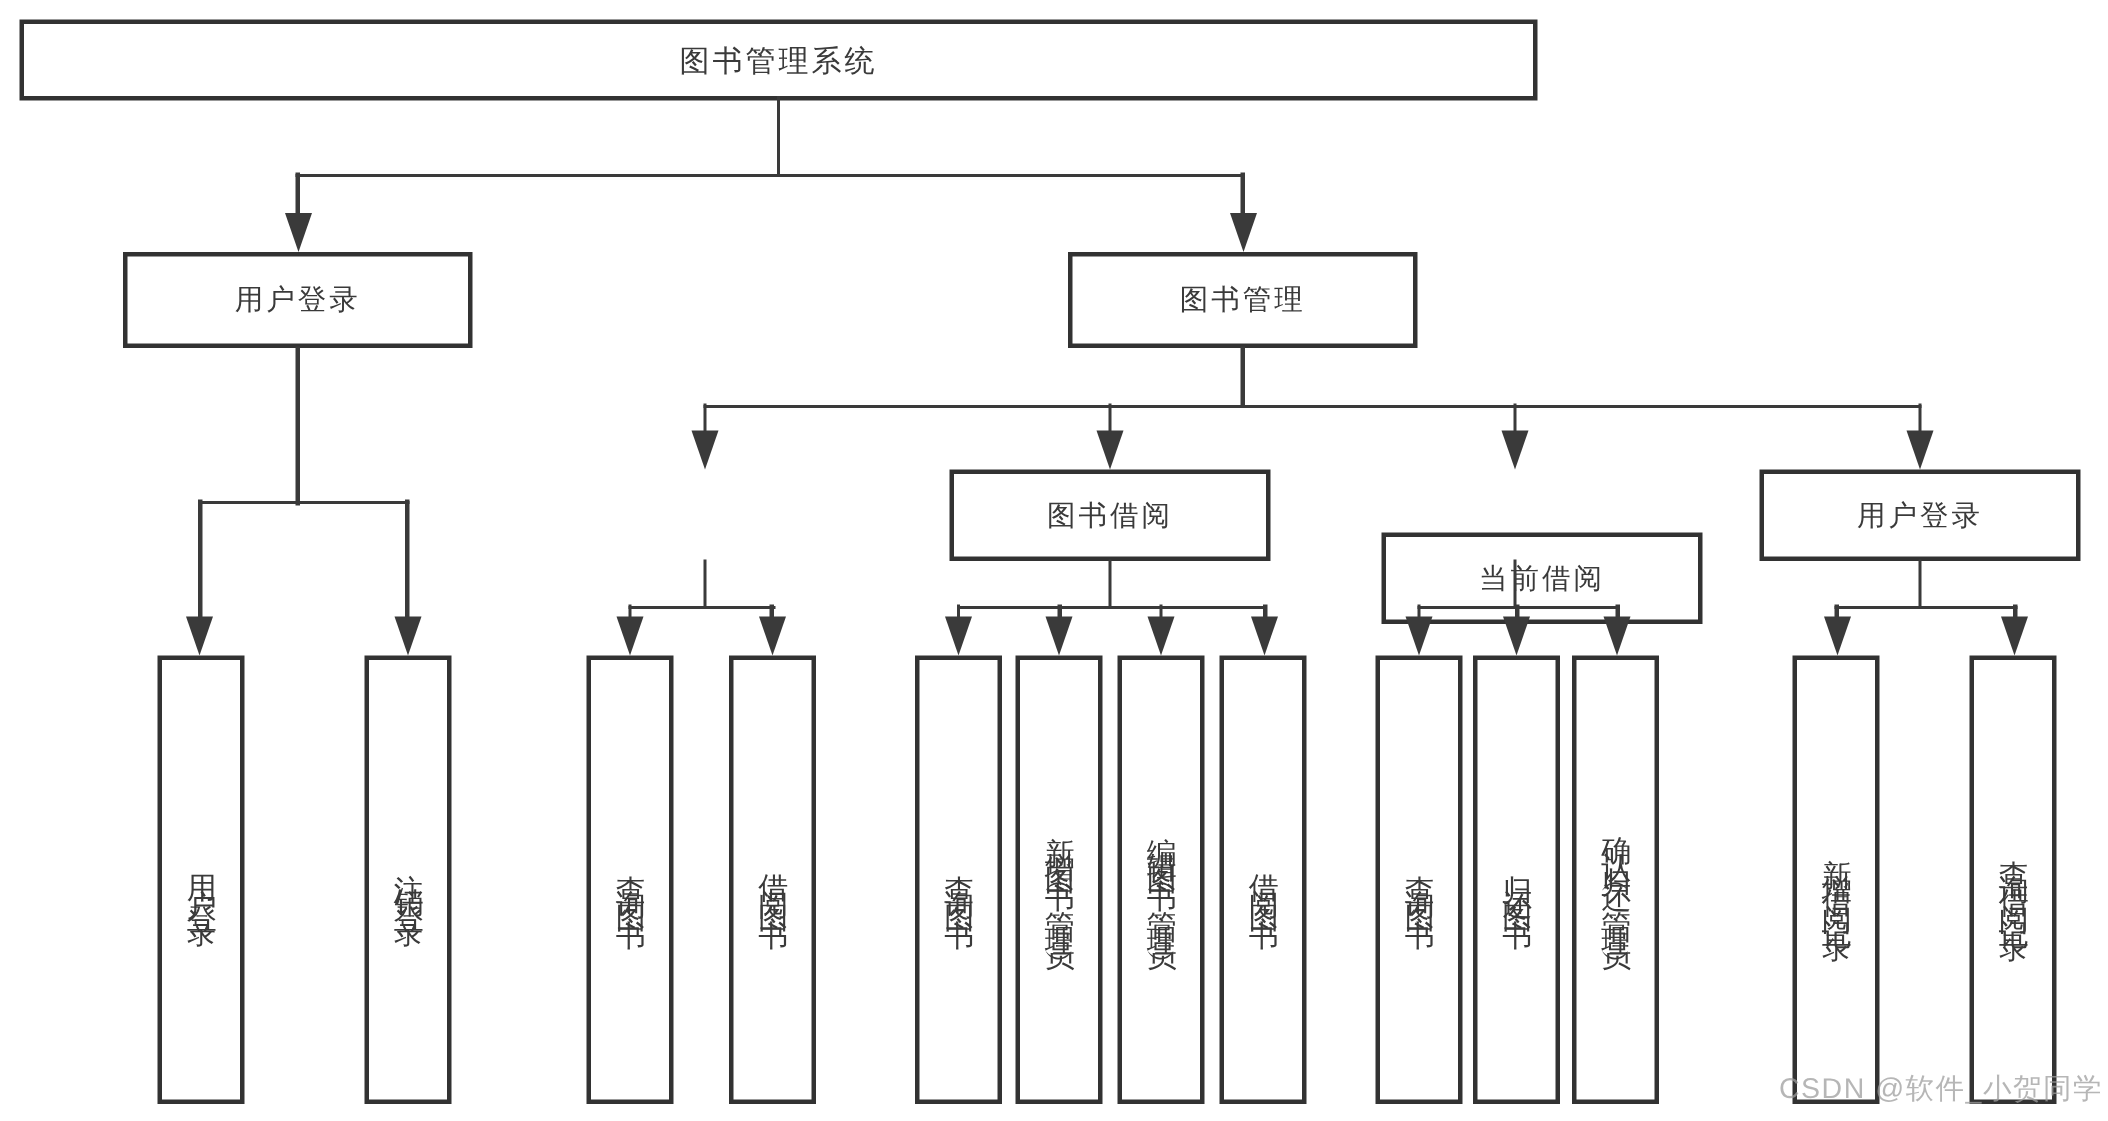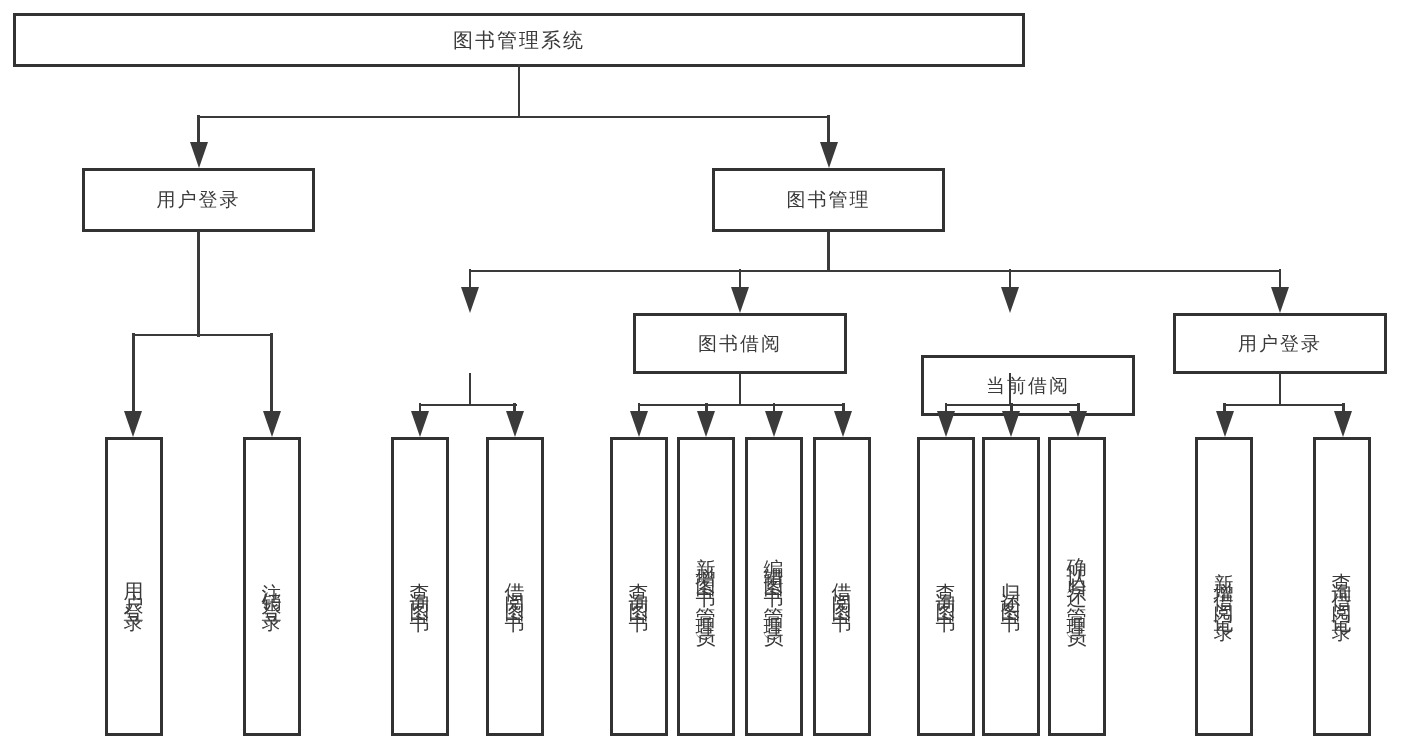--- a/index.html
+++ b/index.html
@@ -186,14 +186,15 @@
   <div class="v-line" style="left:1010.1px; top:403px; height:14px;"></div>
   <div class="arrow-head" style="left:1002.35px; top:411px;"></div>
   <div class="v-line" style="left:1077.05px; top:403px; height:14px;"></div>
   <div class="arrow-head" style="left:1069.3px; top:411px;"></div>
 
   <div class="v-line" style="left:1223.25px; top:403px; height:14px;"></div>
   <div class="arrow-head" style="left:1215.5px; top:411px;"></div>
   <div class="v-line" style="left:1342.05px; top:403px; height:14px;"></div>
   <div class="arrow-head" style="left:1334.3px; top:411px;"></div>
 
+  <div class="watermark">CSDN @软件_小贺同学</div>
 
 </div>
 
 </body></html>

